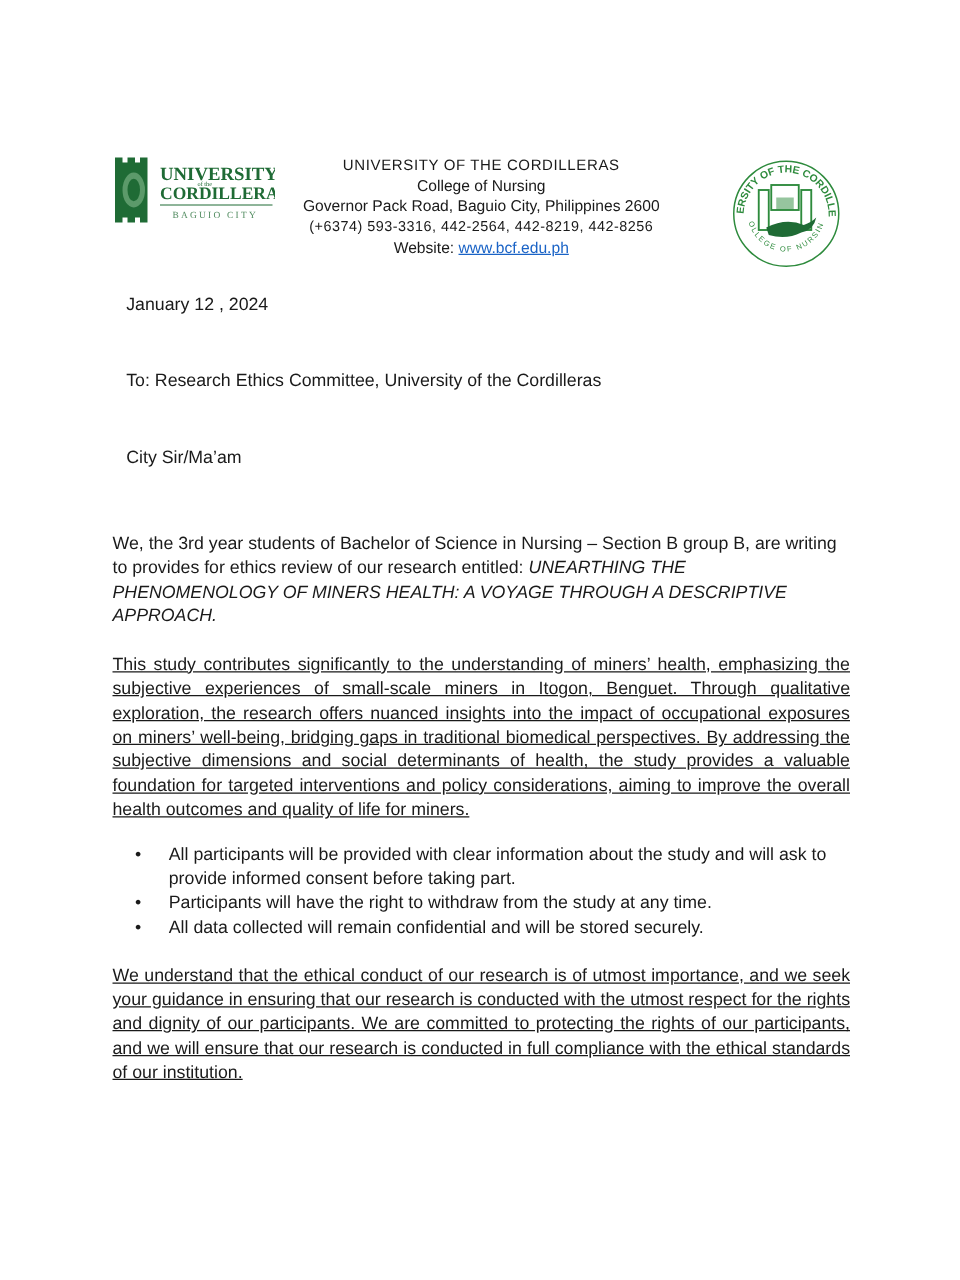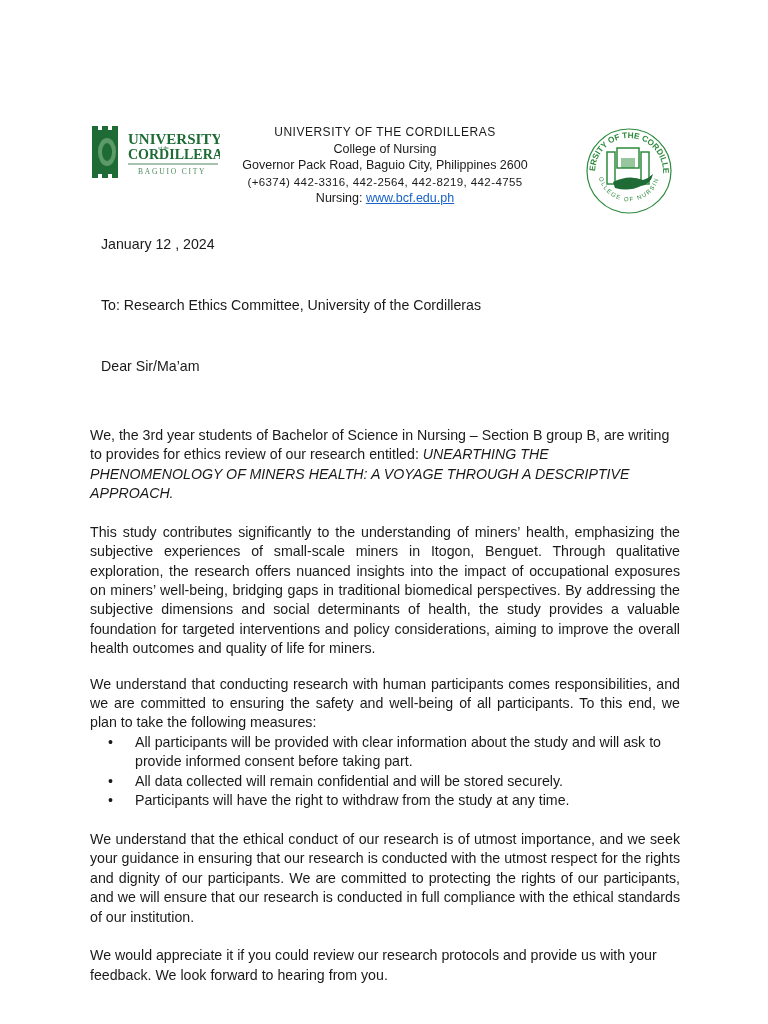--- a/index.html
+++ b/index.html
@@ -15,21 +15,21 @@
   .letterhead .uni { font-size: 12px; letter-spacing: 0.5px; }
   .letterhead .phone { font-size: 11.5px; letter-spacing: 0.4px; }
   .letterhead a { color: #1a63c6; text-decoration: underline; }
 
   
   .body { position: absolute; left: 90px; top: 224px; width: 590px;
           font-size: 14.2px; line-height: 19.4px; }
   .line { margin: 11px; }
   .gap { height: 19.4px; }
   .para { margin: 0; }
-  .justify { text-align: justify; }
+  .justify { text-align: justify; text-decoration: underline; }
   .para-title { font-style: italic; }
   ul.measures { margin: 0; padding-left: 45px; list-style: none; }
   ul.measures li { position: relative; padding-left: 0; }
   ul.measures li::before { content: "•"; position: absolute; left: -27px; }
 </style>
 </head>
 <body>
 
 <div class="page">
 
@@ -43,22 +43,22 @@
     <text x="68" y="25" font-family="Liberation Serif, serif" font-size="5" fill="#1f6b35">of the</text>
     <text x="38" y="35" font-family="Liberation Serif, serif" font-size="14" font-weight="bold" fill="#1f6b35">CORDILLERAS</text>
     <line x1="38" y1="40" x2="128" y2="40" stroke="#1f6b35" stroke-width="0.8"></line>
     <text x="48" y="50" font-family="Liberation Serif, serif" font-size="7.5" letter-spacing="1.8" fill="#4f8a5e">BAGUIO CITY</text>
   </svg>
 
   <div class="letterhead">
     <div class="uni">UNIVERSITY OF THE CORDILLERAS</div>
     <div>College of Nursing</div>
     <div>Governor Pack Road, Baguio City, Philippines 2600</div>
-    <div class="phone">(+6374) 442-3316, 442-2564, 442-8219, 442-4755</div>
-    <div><span>Nursing: </span><a>www.bcf.edu.ph</a></div>
+    <div class="phone">(+6374) 593-3316, 442-2564, 442-8219, 442-8256</div>
+    <div><span>Website: </span><a>www.bcf.edu.ph</a></div>
   </div>
 
   <svg class="logo-right" viewBox="0 0 92 88">
     <defs>
       <path id="arcTop" d="M12 46 A34 34 0 0 1 80 46"></path>
       <path id="arcBot" d="M16 52 A31 31 0 0 0 76 52"></path>
     </defs>
     <circle cx="46" cy="45" r="42" fill="none" stroke="#2e8b3d" stroke-width="1.2"></circle>
     <text font-size="8.3" font-weight="bold" fill="#2e8b3d" font-family="Liberation Sans, sans-serif">
       <textPath href="#arcTop" startOffset="50%" text-anchor="middle">UNIVERSITY OF THE CORDILLERAS</textPath>
@@ -73,31 +73,29 @@
       <rect x="38" y="32" width="14" height="10" fill="#2e8b3d" opacity="0.5"></rect>
       <path d="M30 56 Q46 48 60 54 Q66 52 70 48 Q68 58 58 60 Q46 66 32 62 Z" fill="#1f6b35"></path>
     </g>
   </svg>
 
   <div class="body">
     <p class="line">January 12 , 2024</p>
     <div class="gap"></div>
     <p class="line">To: Research Ethics Committee, University of the Cordilleras</p>
     <div class="gap"></div>
-    <p class="line">Dear Sir/Ma’am</p>
+    <p class="line">City Sir/Ma’am</p>
     <div class="gap"></div>
     <div class="gap"></div>
     <p class="para"><span>We, the 3rd year students of Bachelor of Science in Nursing – Section B group B, are writing to provides for ethics review of our research entitled: </span><span class="para-title">UNEARTHING THE PHENOMENOLOGY OF MINERS HEALTH: A VOYAGE THROUGH A DESCRIPTIVE APPROACH.</span></p>
     <div class="gap"></div>
     <p class="para justify">This study contributes significantly to the understanding of miners’ health, emphasizing the    subjective experiences of small-scale miners in Itogon, Benguet. Through qualitative exploration, the research offers nuanced insights into the impact of occupational exposures on miners’ well-being, bridging gaps in traditional biomedical perspectives. By addressing the subjective dimensions and social determinants of health, the study provides a valuable foundation for targeted interventions and policy considerations, aiming to improve the overall health outcomes and quality of life for miners.</p>
     <div class="gap" style="height:16px"></div>
-    <p class="para justify">We understand that conducting research with human participants comes responsibilities, and we are committed to ensuring the safety and well-being of all participants. To this end, we plan to take the following measures:</p>
     <ul class="measures">
       <li>All participants will be provided with clear information about the study and will ask to provide informed consent before taking part.</li>
+      <li>Participants will have the right to withdraw from the study at any time.</li>
       <li>All data collected will remain confidential and will be stored securely.</li>
-      <li>Participants will have the right to withdraw from the study at any time.</li>
     </ul>
     <div class="gap"></div>
     <p class="para justify">We understand that the ethical conduct of our research is of utmost importance, and we seek your guidance in ensuring that our research is conducted with the utmost respect for the rights and dignity of our participants. We are committed to protecting the rights of our participants, and we will ensure that our research is conducted in full compliance with the ethical standards of our institution.</p>
     <div class="gap"></div>
-    <p class="para">We would appreciate it if you could review our research protocols and provide us with your feedback. We look forward to hearing from you.</p>
   </div>
 </div>
 
 </body></html>

